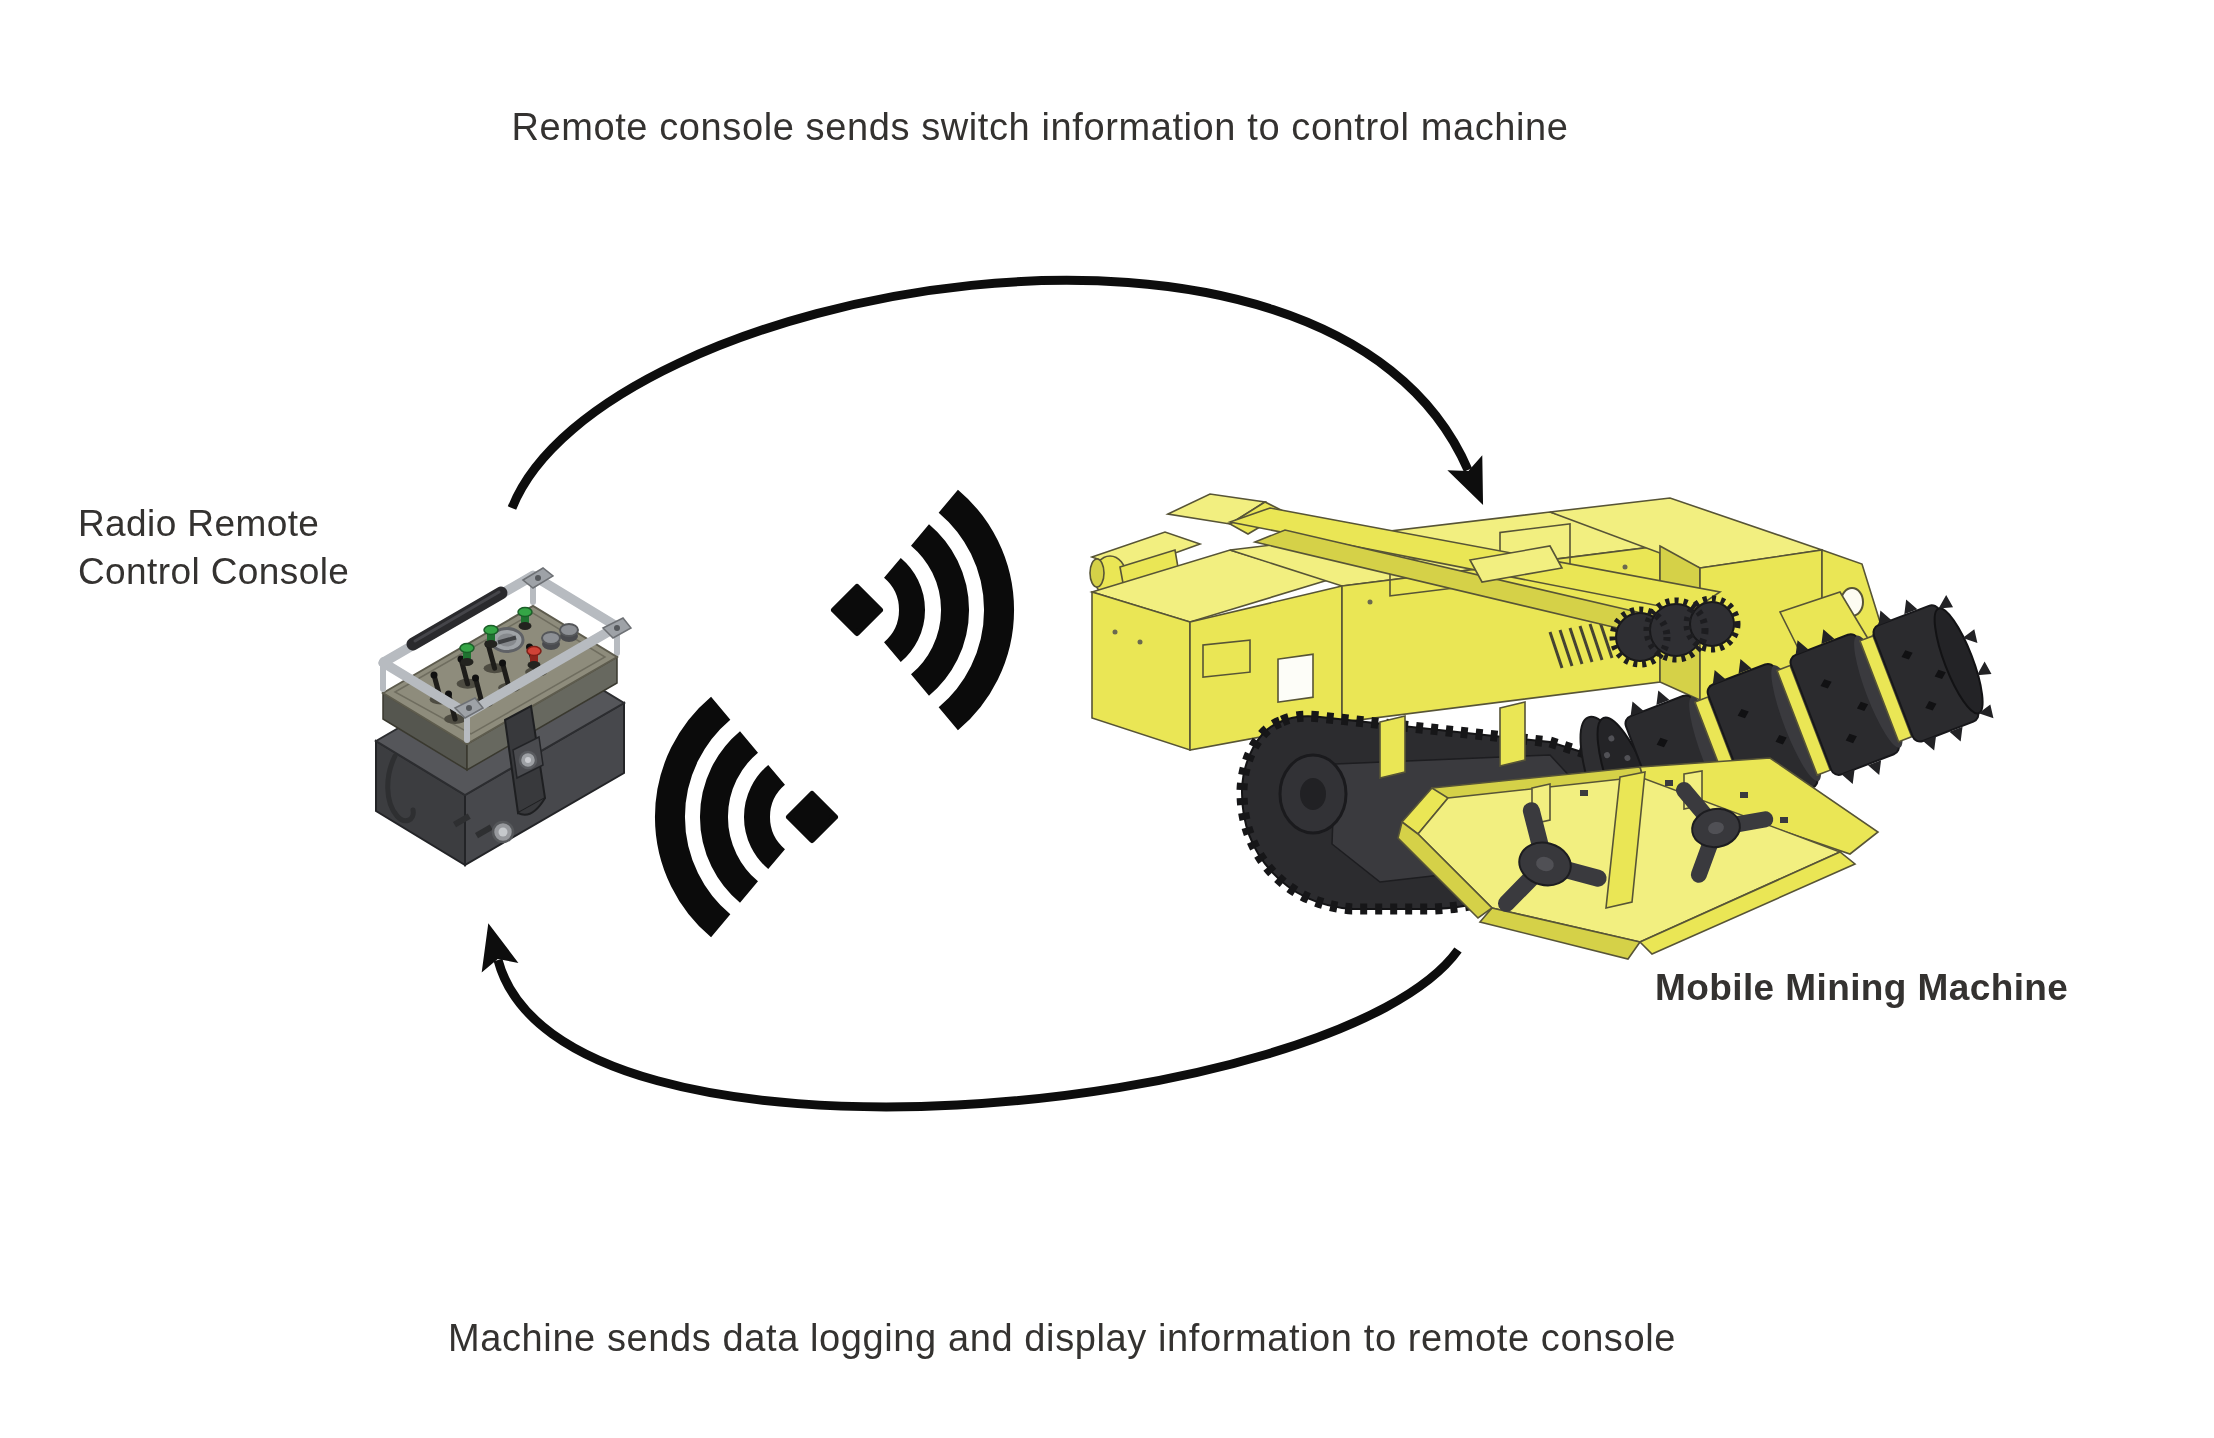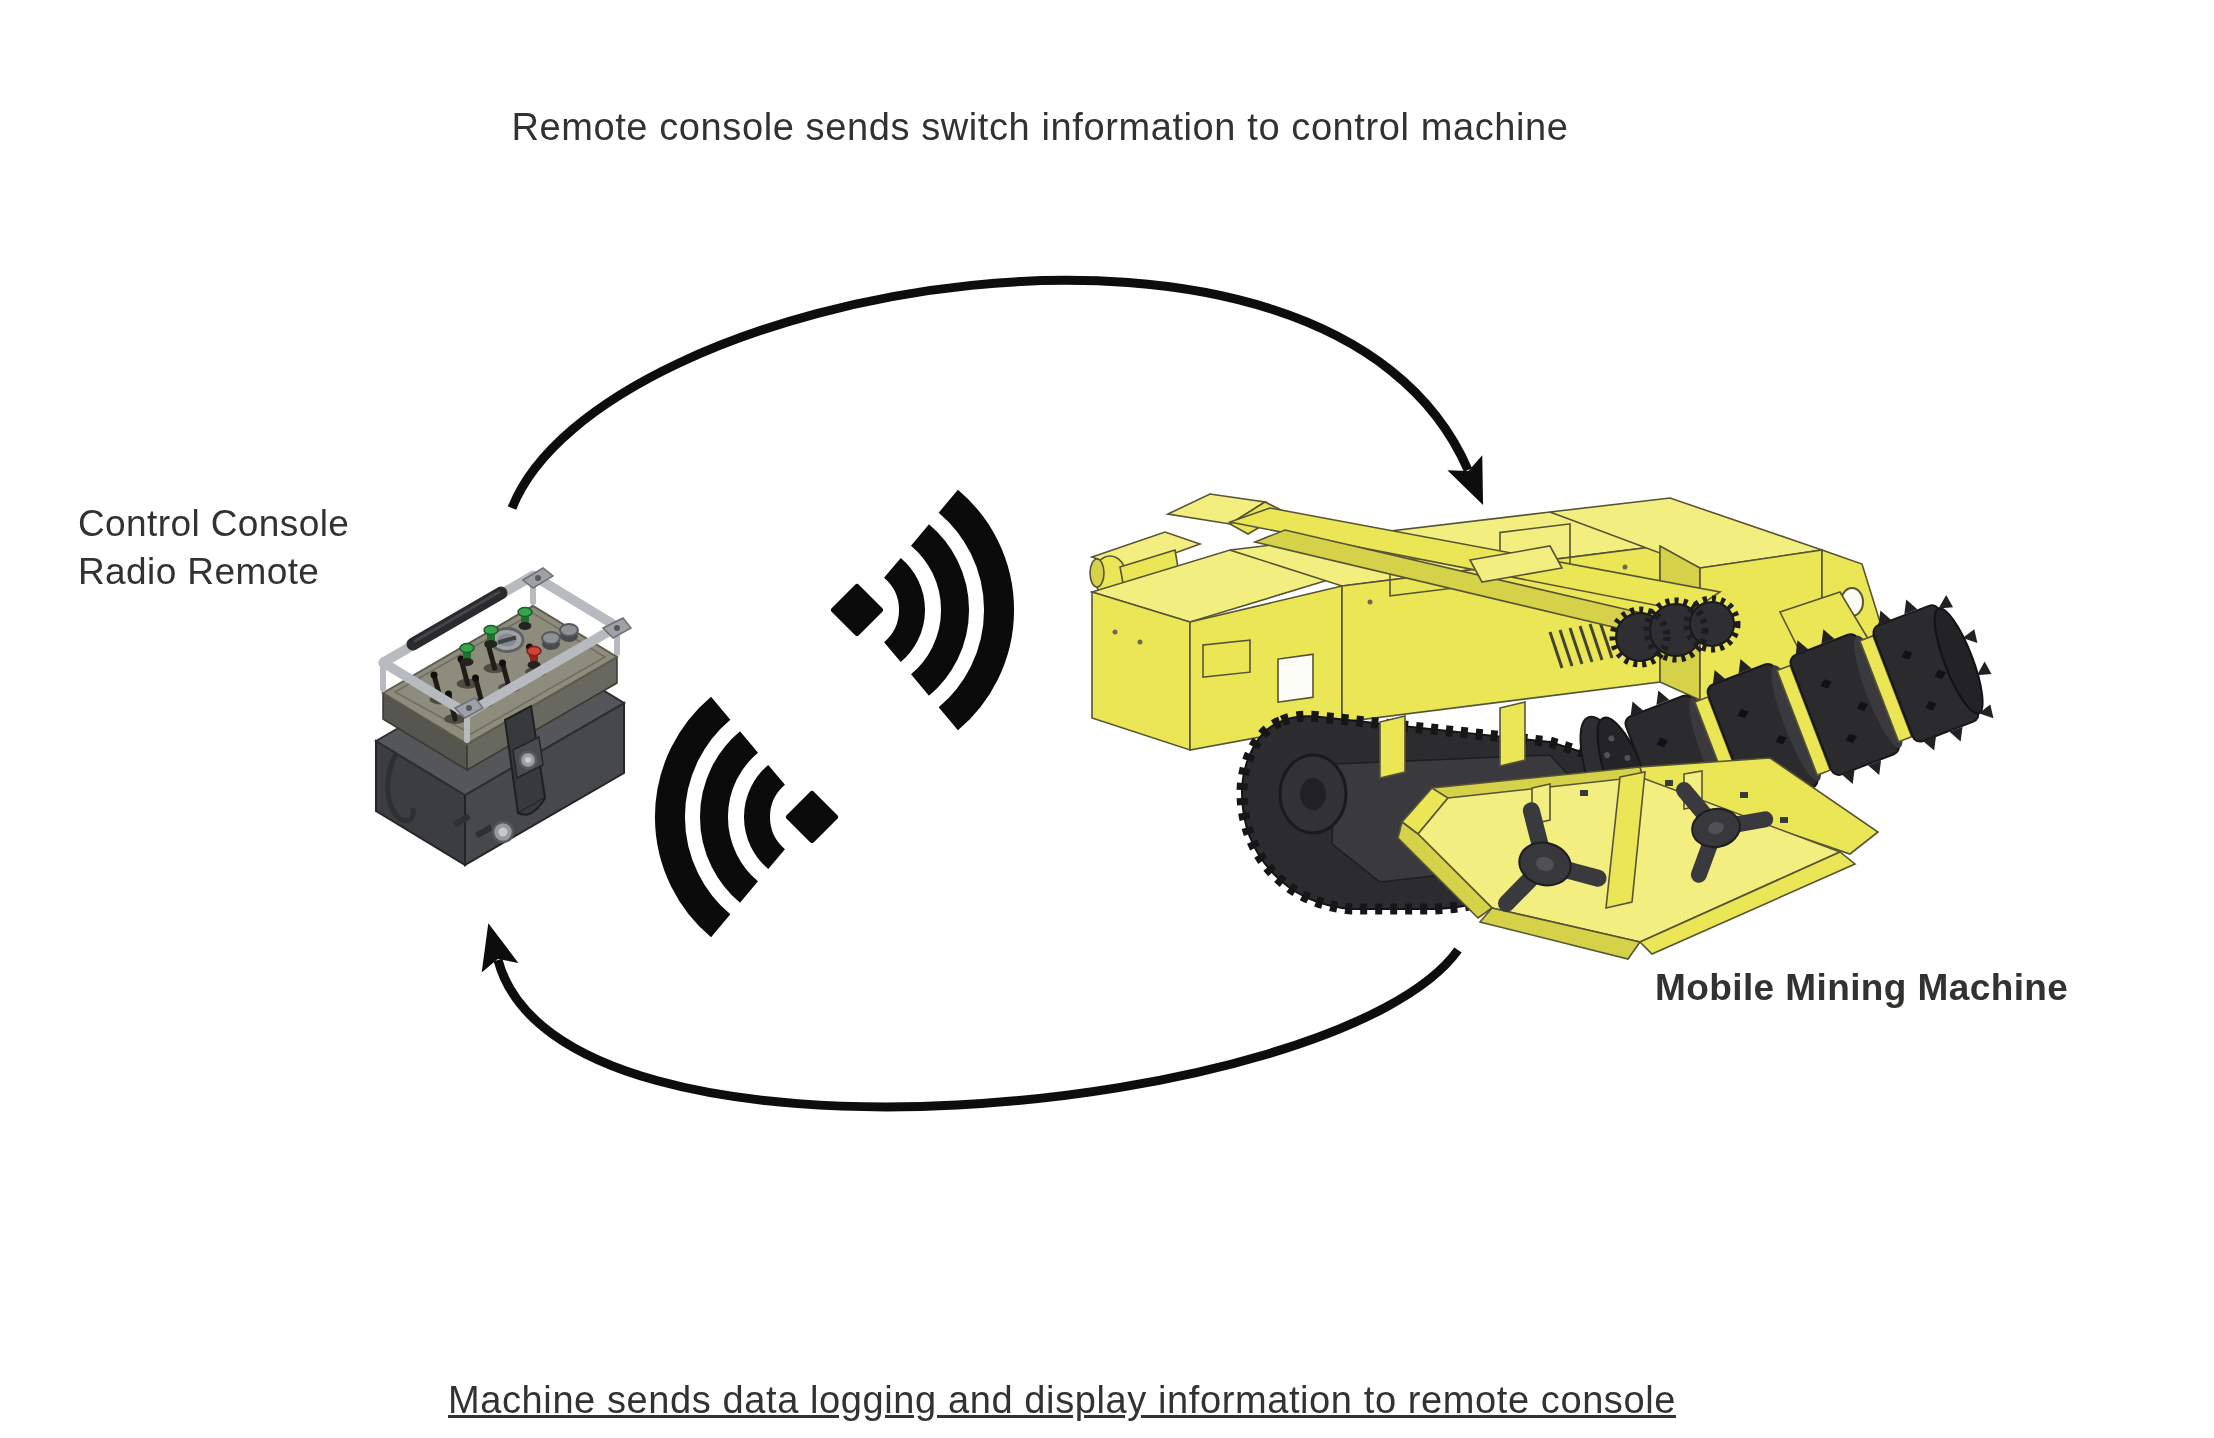--- a/index.html
+++ b/index.html
@@ -7,21 +7,21 @@
     width:2214px;height:1438px;overflow:hidden;
     background:var(--background,#fff);
     font-family:"Liberation Sans","DejaVu Sans",sans-serif;
   }
   .canvas{position:absolute;left:0;top:0;width:2150px;height:1438px;background:var(--background,#fff);}
   .caption{
     position:absolute;color:var(--text,#343230);
     font-size:38px;letter-spacing:0.6px;text-align:center;white-space:nowrap;
   }
   .caption.top{left:340px;top:106px;width:1400px;}
-  .caption.bottom{left:362px;top:1379px;width:1400px;text-decoration:underline;}
+  .caption.bottom{left:362px;top:1317px;width:1400px;}
   .side-label{
     position:absolute;color:var(--text,#343230);
     font-size:37px;letter-spacing:0.4px;line-height:48px;white-space:nowrap;
   }
   .label-console{left:78px;top:500px;}
   .label-machine{left:1655px;top:964px;font-weight:bold;}
   svg{position:absolute;overflow:visible;}
   #overlay{left:0;top:0;width:2214px;height:1438px;}
   #console-art{left:355px;top:570px;width:315px;height:300px;}
   #machine-art{left:1080px;top:472px;width:910px;height:525px;}
@@ -37,22 +37,22 @@
 </style>
 </head>
 <body>
 
 <div class="canvas">
 
   <div class="caption top">Remote console sends switch information to control machine</div>
   <div class="caption bottom">Machine sends data logging and display information to remote console</div>
 
   <div class="side-label label-console">
+    <div>Radio Remote</div>
     <div>Control Console</div>
-    <div>Radio Remote</div>
   </div>
 
   <div class="side-label label-machine">Mobile Mining Machine</div>
 
   <svg id="overlay" viewBox="0 0 2214 1438">
     <defs>
       <marker id="ah" markerUnits="userSpaceOnUse" markerWidth="52" markerHeight="46" refX="8" refY="22" orient="auto">
         <path d="M0 3 L46 22 L0 41 L9 22 Z" fill="#0d0d0d"></path>
       </marker>
     </defs>

